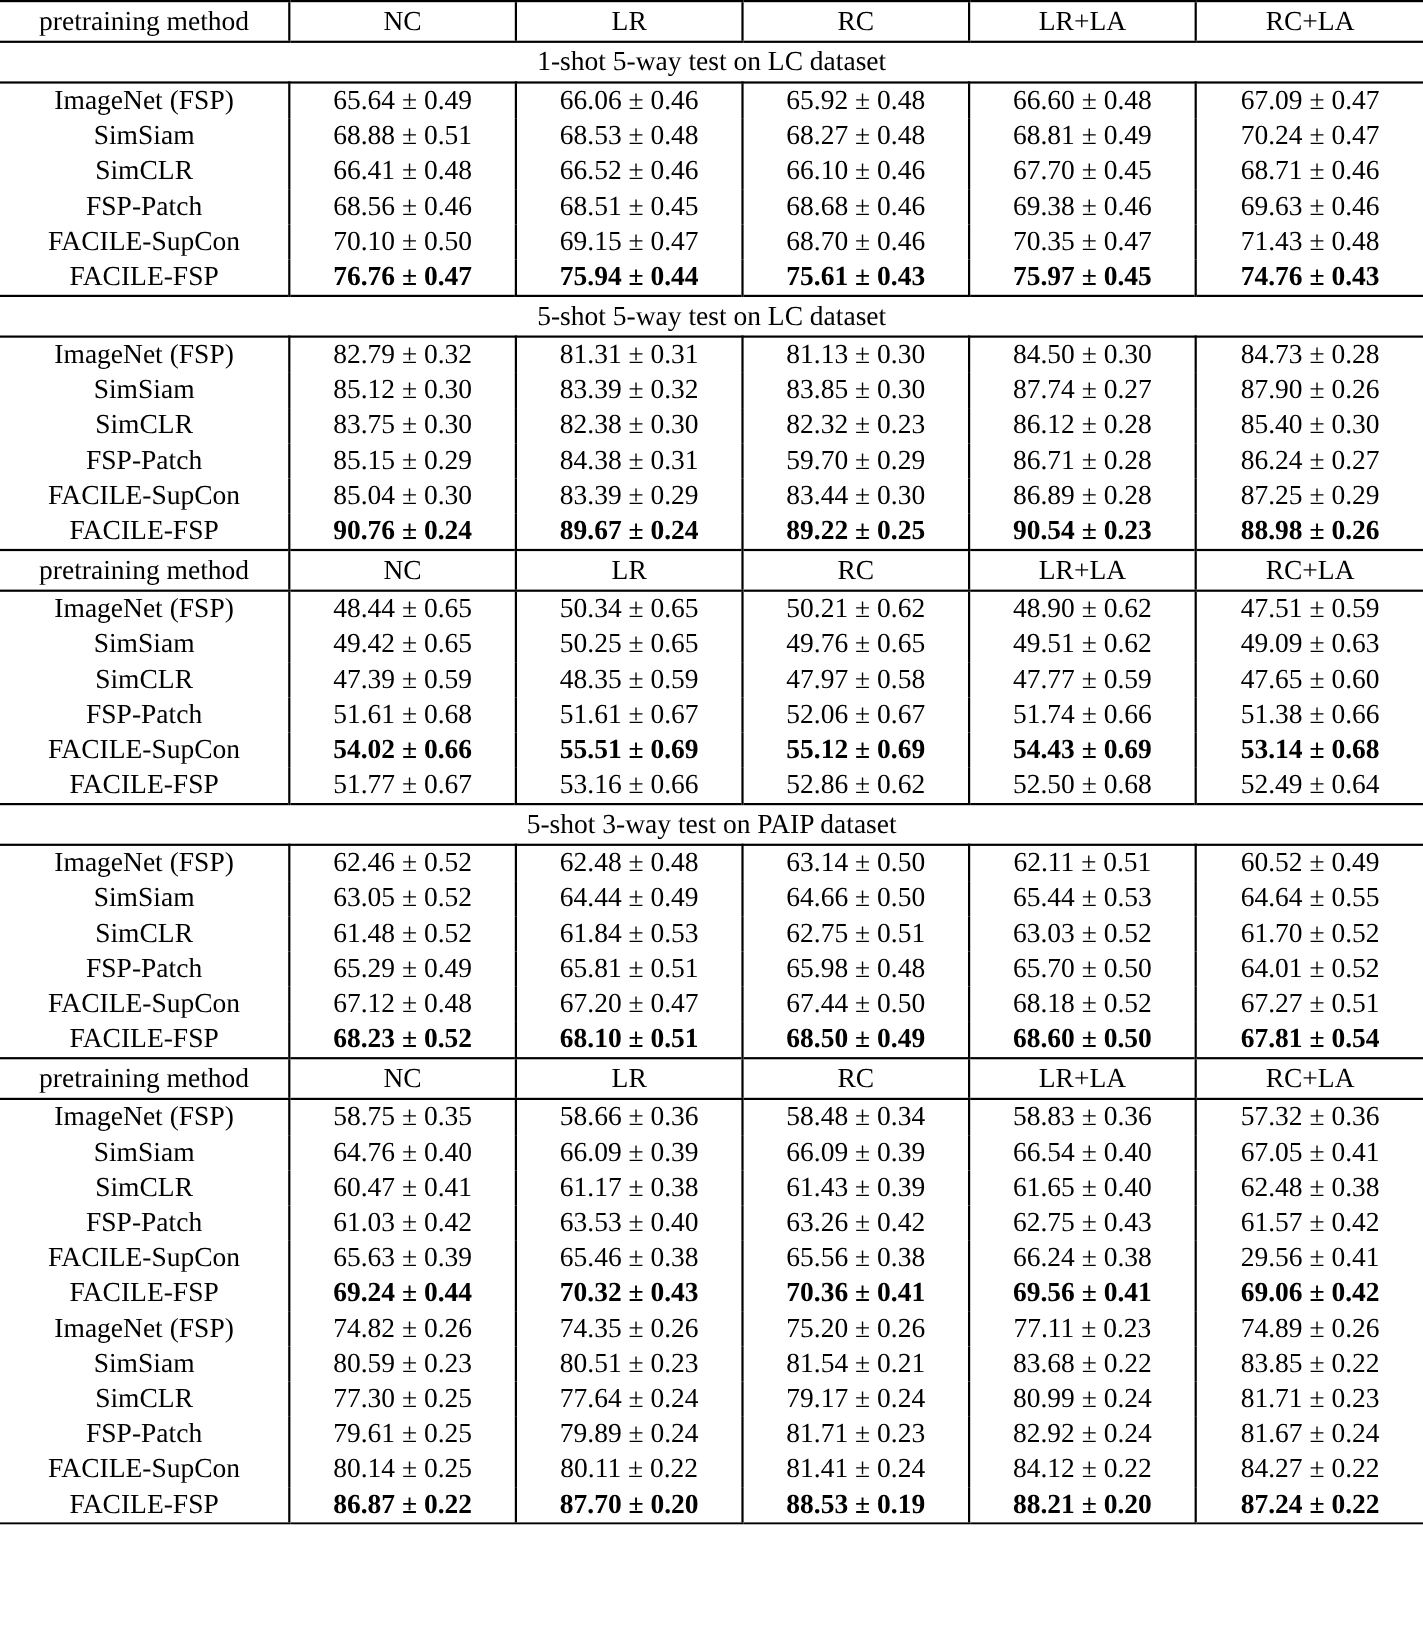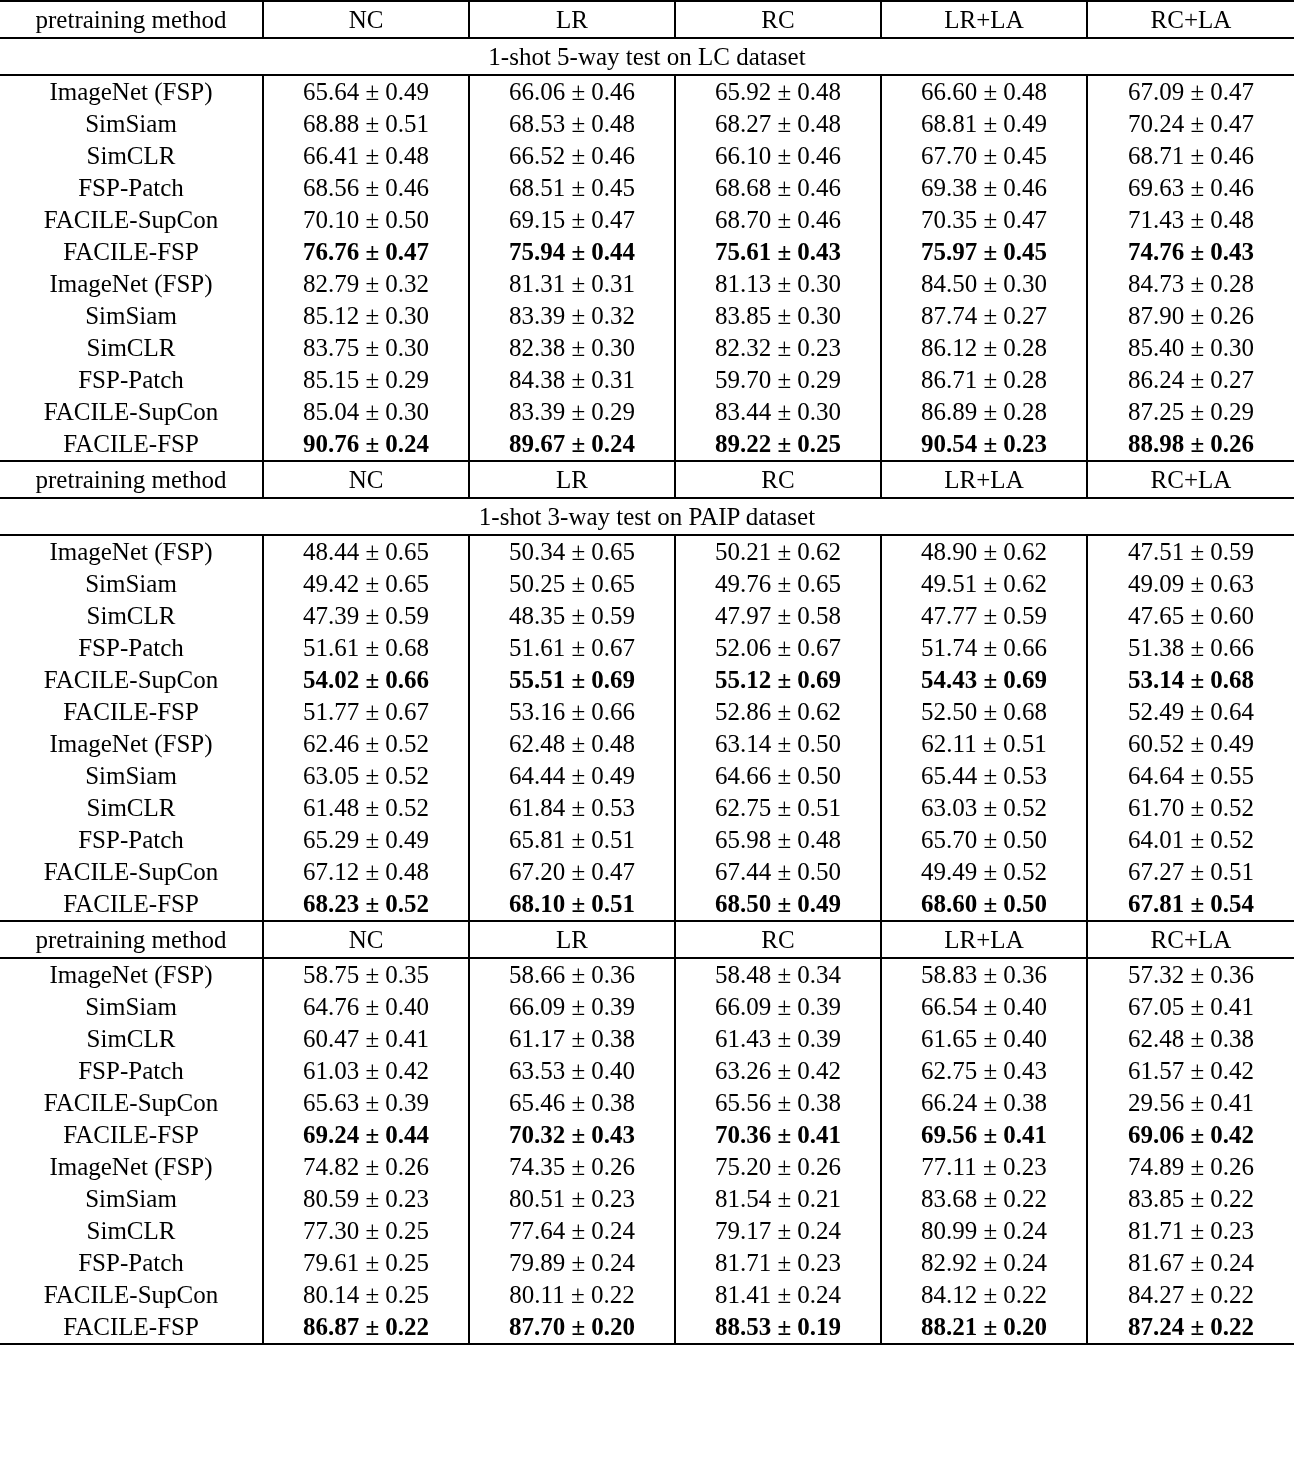--- a/index.html
+++ b/index.html
@@ -104,20 +104,23 @@
         <td>71.43 ± 0.48</td>
       </tr>
       <tr class="data-row">
         <td>FACILE-FSP</td>
         <td class="bold">76.76 ± 0.47</td>
         <td class="bold">75.94 ± 0.44</td>
         <td class="bold">75.61 ± 0.43</td>
         <td class="bold">75.97 ± 0.45</td>
         <td class="bold">74.76 ± 0.43</td>
       </tr>
+      <tr class="title-row">
+        <td colspan="6">5-shot 5-way test on LC dataset</td>
+      </tr>
       <tr class="data-row">
         <td>ImageNet (FSP)</td>
         <td>82.79 ± 0.32</td>
         <td>81.31 ± 0.31</td>
         <td>81.13 ± 0.30</td>
         <td>84.50 ± 0.30</td>
         <td>84.73 ± 0.28</td>
       </tr>
       <tr class="data-row">
         <td>SimSiam</td>
@@ -160,23 +163,20 @@
         <td class="bold">88.98 ± 0.26</td>
       </tr>
       <tr class="header-row">
         <td>pretraining method</td>
         <td>NC</td>
         <td>LR</td>
         <td>RC</td>
         <td>LR+LA</td>
         <td>RC+LA</td>
       </tr>
-      <tr class="title-row">
-        <td colspan="6">1-shot 3-way test on PAIP dataset</td>
-      </tr>
       <tr class="data-row">
         <td>ImageNet (FSP)</td>
         <td>48.44 ± 0.65</td>
         <td>50.34 ± 0.65</td>
         <td>50.21 ± 0.62</td>
         <td>48.90 ± 0.62</td>
         <td>47.51 ± 0.59</td>
       </tr>
       <tr class="data-row">
         <td>SimSiam</td>
@@ -211,20 +211,23 @@
         <td class="bold">53.14 ± 0.68</td>
       </tr>
       <tr class="data-row">
         <td>FACILE-FSP</td>
         <td>51.77 ± 0.67</td>
         <td>53.16 ± 0.66</td>
         <td>52.86 ± 0.62</td>
         <td>52.50 ± 0.68</td>
         <td>52.49 ± 0.64</td>
       </tr>
+      <tr class="title-row">
+        <td colspan="6">5-shot 3-way test on PAIP dataset</td>
+      </tr>
       <tr class="data-row">
         <td>ImageNet (FSP)</td>
         <td>62.46 ± 0.52</td>
         <td>62.48 ± 0.48</td>
         <td>63.14 ± 0.50</td>
         <td>62.11 ± 0.51</td>
         <td>60.52 ± 0.49</td>
       </tr>
       <tr class="data-row">
         <td>SimSiam</td>
@@ -248,21 +251,21 @@
         <td>65.81 ± 0.51</td>
         <td>65.98 ± 0.48</td>
         <td>65.70 ± 0.50</td>
         <td>64.01 ± 0.52</td>
       </tr>
       <tr class="data-row">
         <td>FACILE-SupCon</td>
         <td>67.12 ± 0.48</td>
         <td>67.20 ± 0.47</td>
         <td>67.44 ± 0.50</td>
-        <td>49.49 ± 0.52</td>
+        <td>68.18 ± 0.52</td>
         <td>67.27 ± 0.51</td>
       </tr>
       <tr class="data-row">
         <td>FACILE-FSP</td>
         <td class="bold">68.23 ± 0.52</td>
         <td class="bold">68.10 ± 0.51</td>
         <td class="bold">68.50 ± 0.49</td>
         <td class="bold">68.60 ± 0.50</td>
         <td class="bold">67.81 ± 0.54</td>
       </tr>

